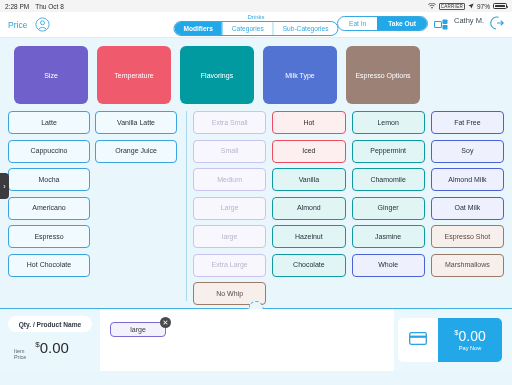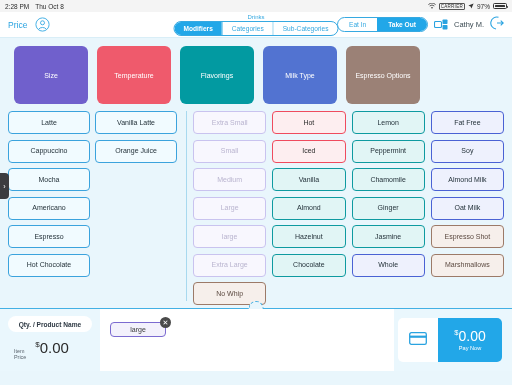--- a/index.html
+++ b/index.html
@@ -47,21 +47,21 @@
     display: flex; border: 1px solid #36a9e1; border-radius: 9px; overflow: hidden;
     height: 15px; background: #fff;
   }
   .seg div {
     font-size: 6.6px; color: #36a9e1; display: flex; align-items: center;
     justify-content: center; padding: 0 9px; border-right: 1px solid #9ed8f0;
     white-space: nowrap;
   }
   .seg div:last-child { border-right: none; }
   .seg div.on { background: #22a7e8; color: #fff; font-weight: bold; }
-  .tb-right { margin-left: auto; display: flex; align-items: center; gap: 6px; }
+  .tb-right { margin-left: auto; display: flex; align-items: flex-start; gap: 6px; }
   .seg2 {
     display: flex; border: 1px solid #36a9e1; border-radius: 9px; overflow: hidden;
     height: 15px; background: #fff;
   }
   .seg2 div {
     font-size: 6.6px; color: #36a9e1; display: flex; align-items: center;
     justify-content: center; padding: 0 11px; white-space: nowrap;
   }
   .seg2 div.on { background: #22a7e8; color: #fff; font-weight: bold; }
   .user-name { font-size: 7.5px; color: #3b4a52; }

